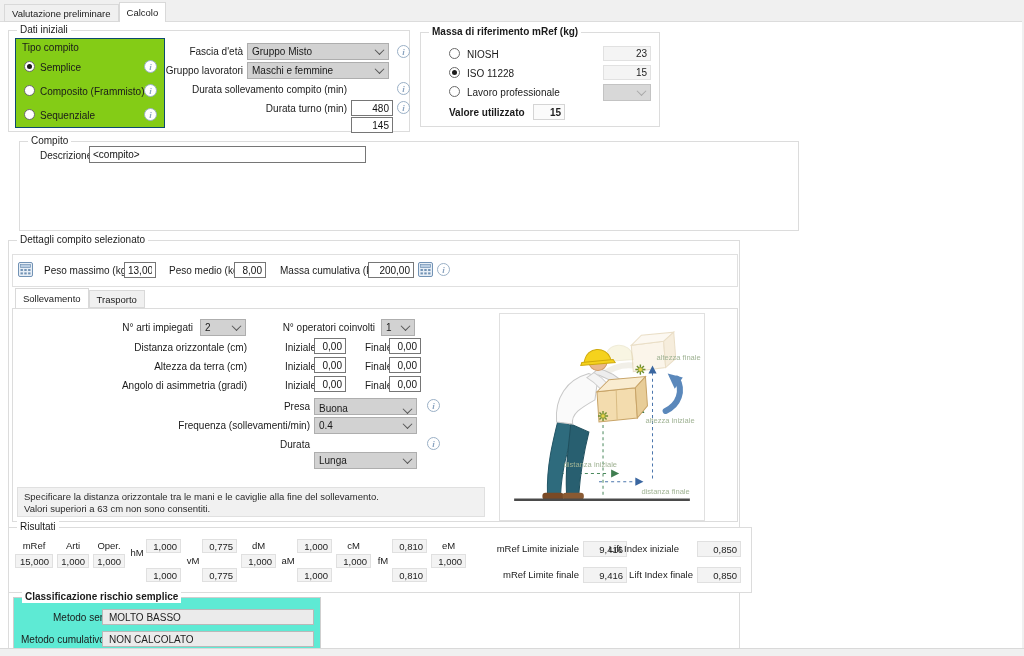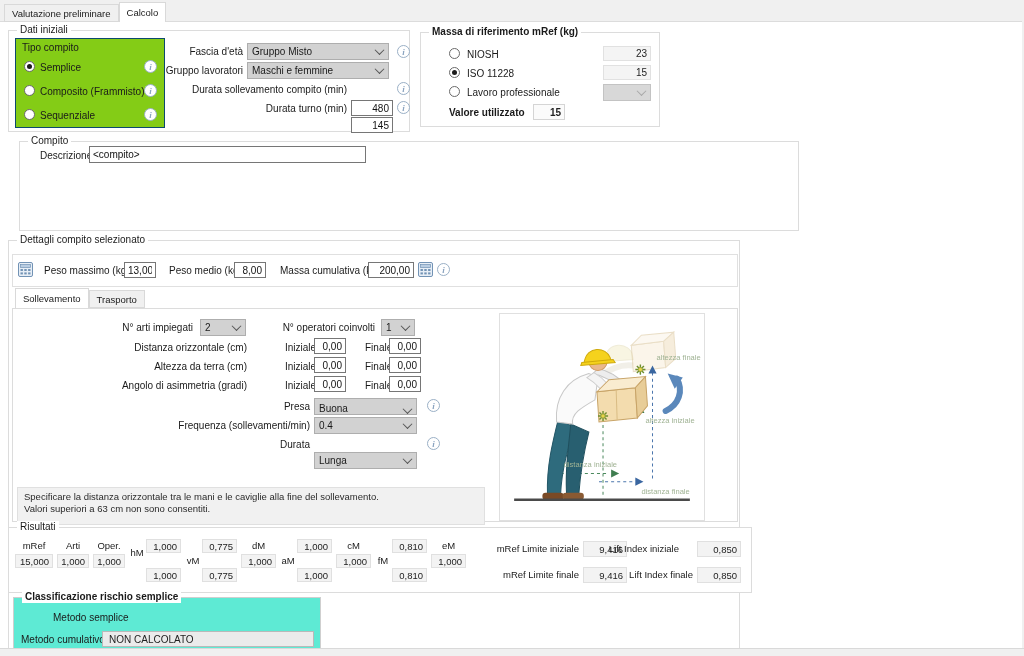--- a/index.html
+++ b/index.html
@@ -200,21 +200,21 @@
         <span class="chev"></span>
       </div>
 
       <span class="lbl lblr" style="right:427px;top:130px;">Durata</span>
       <div class="combo" style="left:301px;top:127px;width:103px;margin-top:16px;">
         <span>Lunga</span>
         <span class="chev"></span>
       </div>
       <span class="info" style="left:414px;top:128px;">i</span>
 
-      <div class="note" style="left:4px;top:178px;width:468px;height:38px;">
+      <div class="note" style="left:4px;top:178px;width:468px;height:30px;">
         <div>Specificare la distanza orizzontale tra le mani e le caviglie alla fine del sollevamento.</div>
         <div>Valori superiori a 63 cm non sono consentiti.</div>
       </div>
 
       <div class="panel" style="left:486px;top:4px;width:204px;height:206px;">
         <svg width="202" height="204" viewBox="0 0 200 200">
 
           <g opacity="0.4">
             <path d="M105,42 a13,11 0 0 1 26,-2 l1,4 -27,2 z" fill="#efe7b8" stroke="#d8cf9e"></path>
             <path d="M100,60 q16,-12 32,-10" fill="none" stroke="#ddd8c6" stroke-width="6"></path>
@@ -334,18 +334,19 @@
 
     <span class="rs-lbl" style="right:72px;top:16px;">Lift Index iniziale</span>
     <div class="rs-box" style="left:688px;top:13px;width:44px;height:16px;">0,850</div>
     <span class="rs-lbl" style="right:58px;top:42px;">Lift Index finale</span>
     <div class="rs-box" style="left:688px;top:39px;width:44px;height:16px;">0,850</div>
   </div>
 
   <div class="gb" style="left:13px;top:597px;width:306px;height:56px;border-color:#cfcfcf;background:#5eead4;">
     <span class="ttl b">Classificazione rischio semplice</span>
     <span class="lbl" style="left:7px;top:14px;margin-left:32px;">Metodo semplice</span>
+    <div class="ro dis2" style="left:88px;top:11px;width:212px;">MOLTO BASSO</div>
     <span class="lbl" style="left:7px;top:36px;">Metodo cumulativo</span>
     <div class="ro dis2" style="left:88px;top:33px;width:212px;">NON CALCOLATO</div>
   </div>
 
   <div class="bottomstrip"></div>
 </div>
 
 </body></html>

